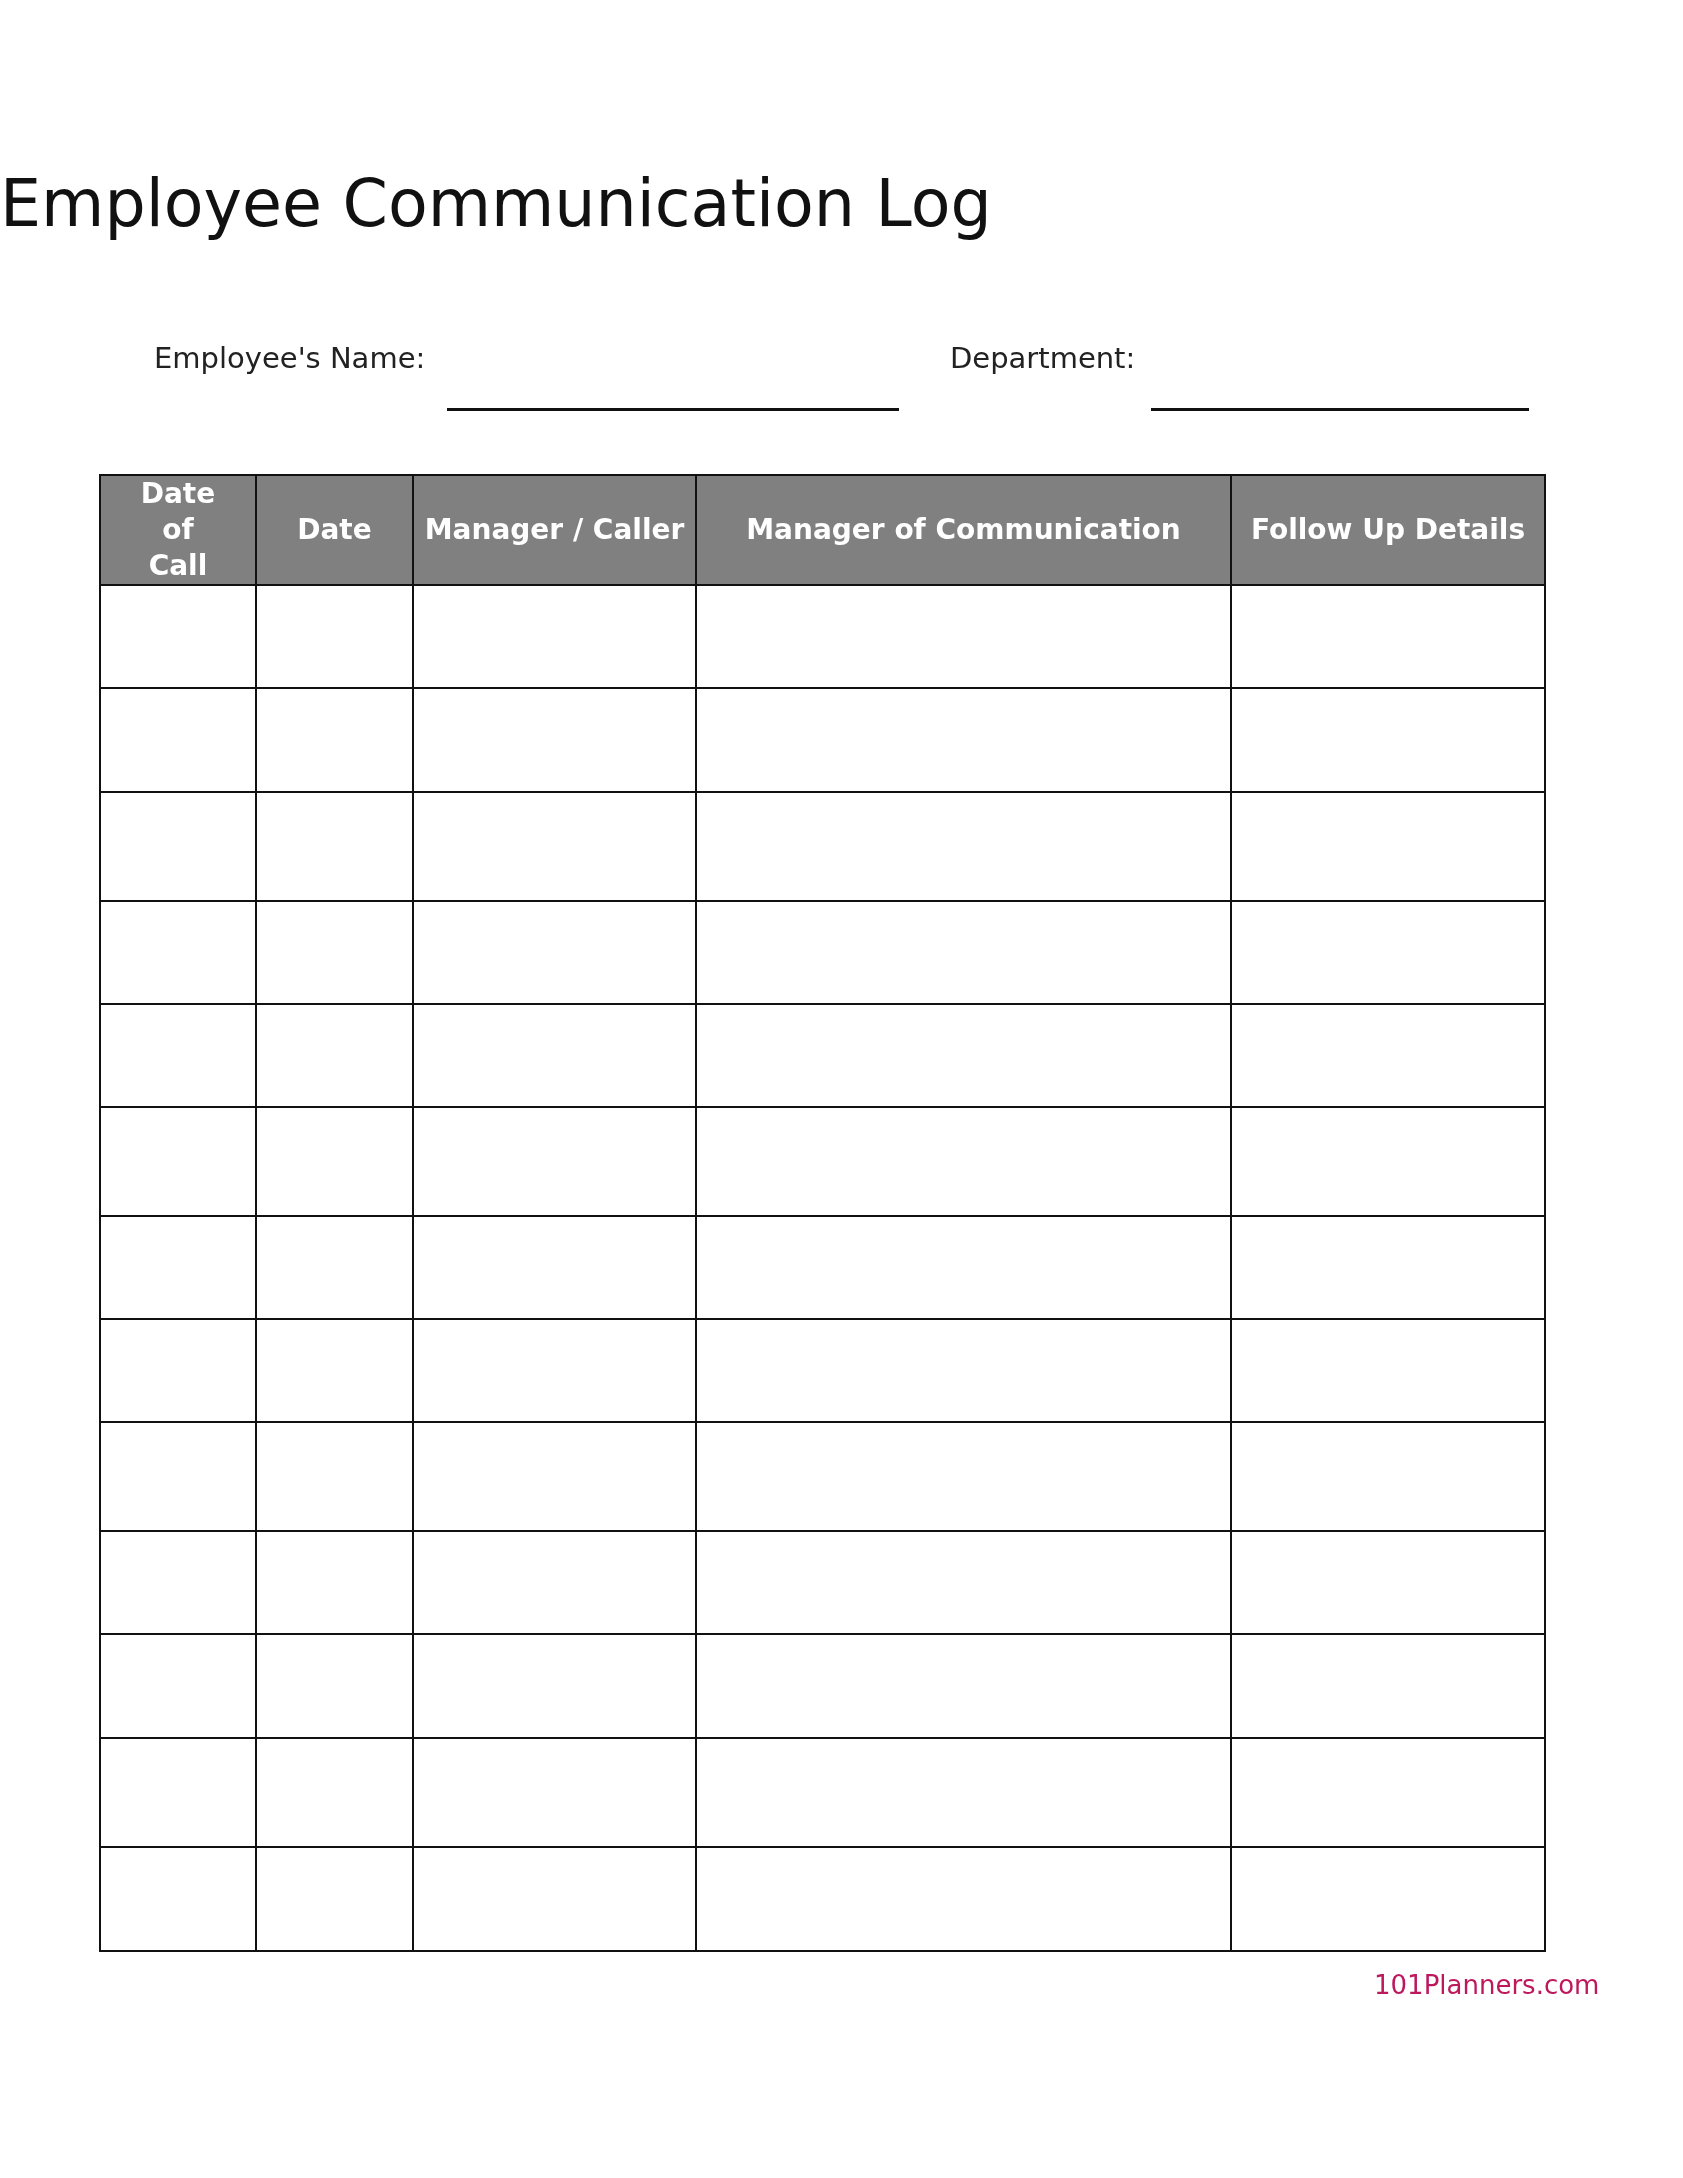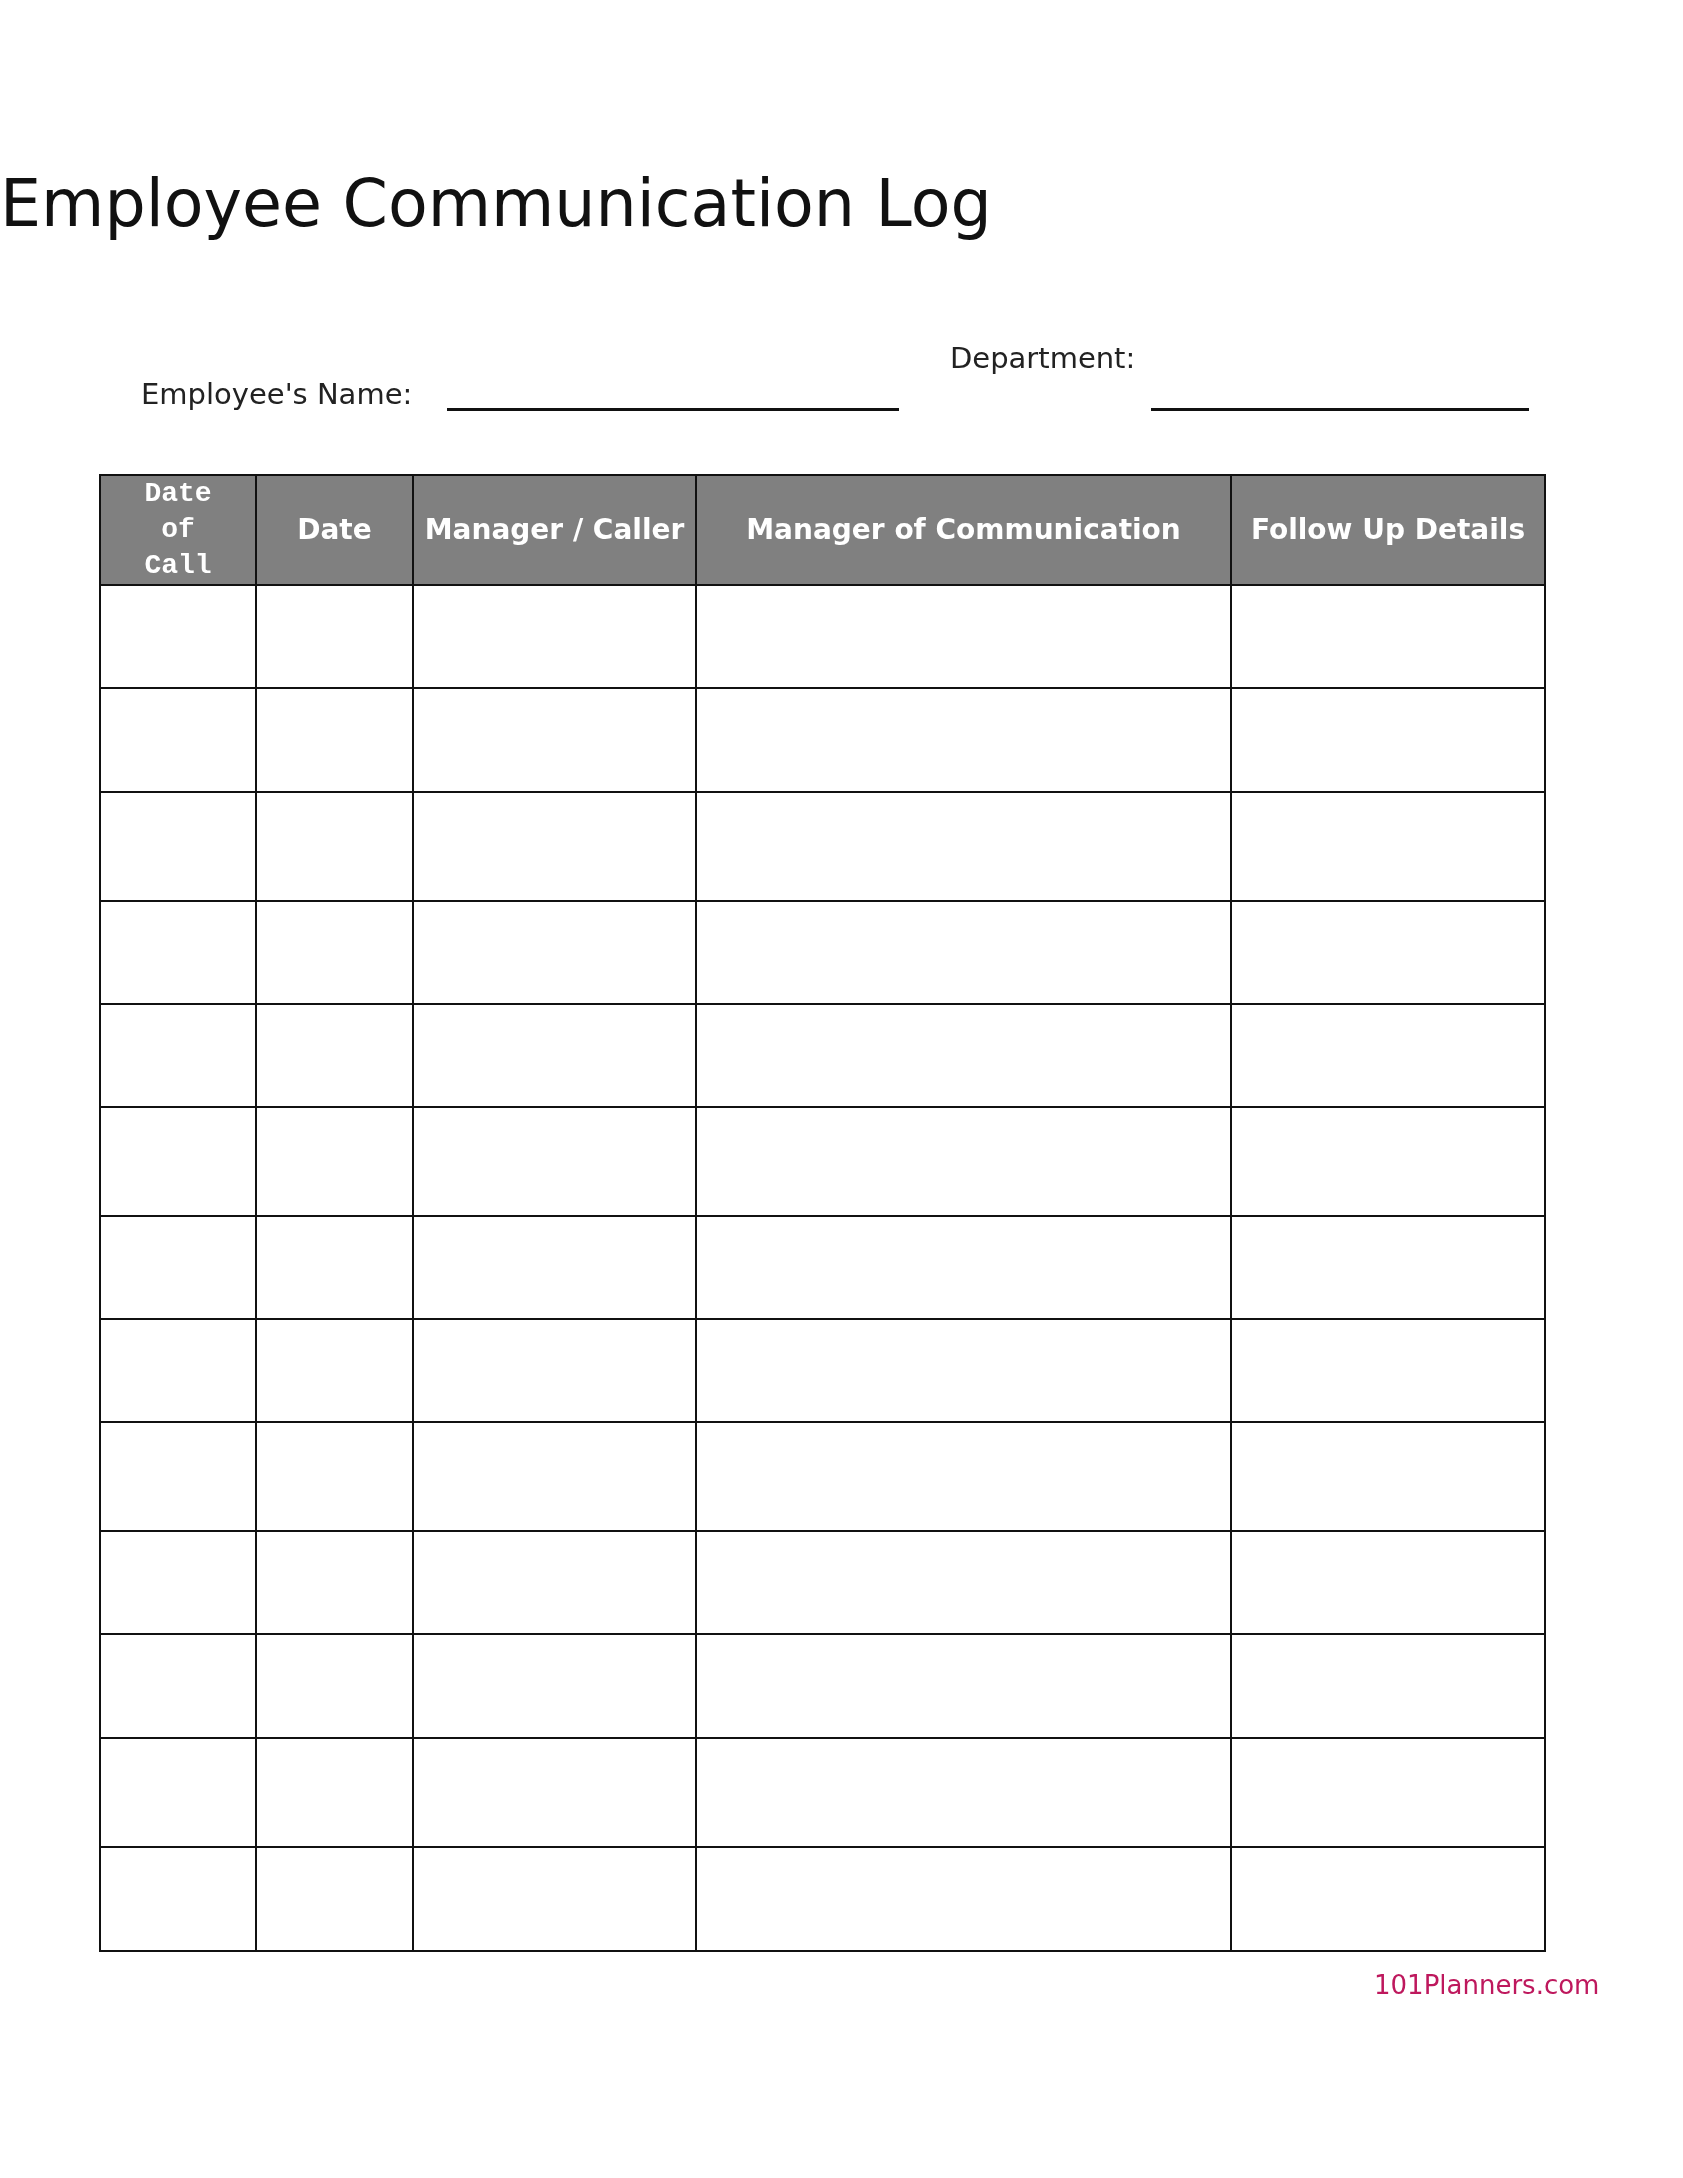--- a/index.html
+++ b/index.html
@@ -11,37 +11,37 @@
   table.log th, table.log td { border:2px solid #111; padding:0; }
   table.log th { background:#808080; color:#ffffff; font-weight:700; font-size:28px; line-height:36px; height:103px; text-align:center; vertical-align:middle; }
   table.log td { height:99px; background:#fff; }
   .footer { position:absolute; left:1374px; top:1970px; font-size:26px; color:#be185d; }
 </style>
 </head>
 <body>
 
 <div class="title">Employee Communication Log</div>
 
-<div class="field-label" style="left:141px;margin-top:36px;">Employee's Name:</div>
+<div class="field-label" style="left:154px;">Employee's Name:</div>
 <div class="field-line" style="left:447px; width:452px;"></div>
 
 <div class="field-label" style="left:950px;">Department:</div>
 <div class="field-line" style="left:1151px; width:378px;"></div>
 
 <table class="log">
   <colgroup>
     <col style="width:156px">
       <col style="width:157px">
       <col style="width:283px">
       <col style="width:535px">
       <col style="width:314px">
   </colgroup>
   <thead>
     <tr>
-      <th style="padding:0 32px;font-family:Liberation Mono, monospace;">Date of Call</th>
+      <th style="padding:0 32px;">Date of Call</th>
       <th>Date</th>
       <th>Manager / Caller</th>
       <th>Manager of Communication</th>
       <th>Follow Up Details</th>
     </tr>
   </thead>
   <tbody id="log-body">
       <tr>
         <td style="height: 101px;"></td>
         <td style="height: 101px;"></td>

